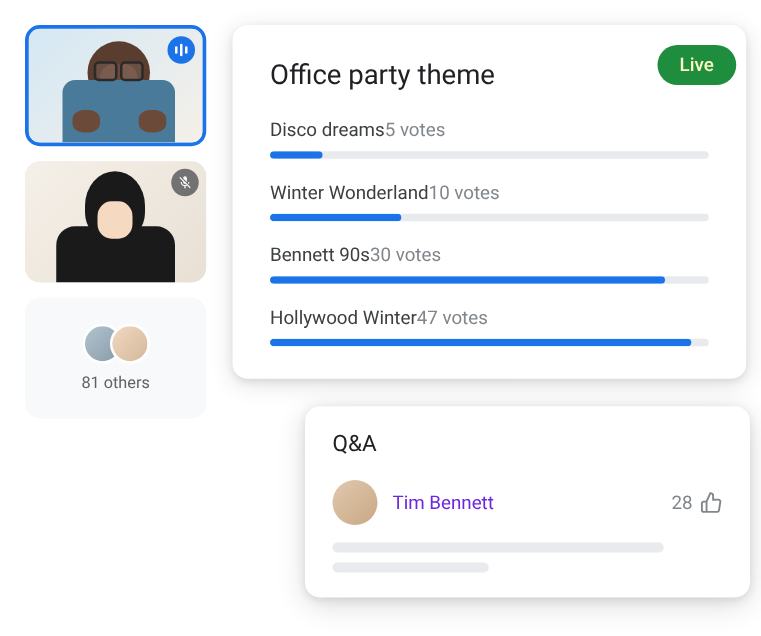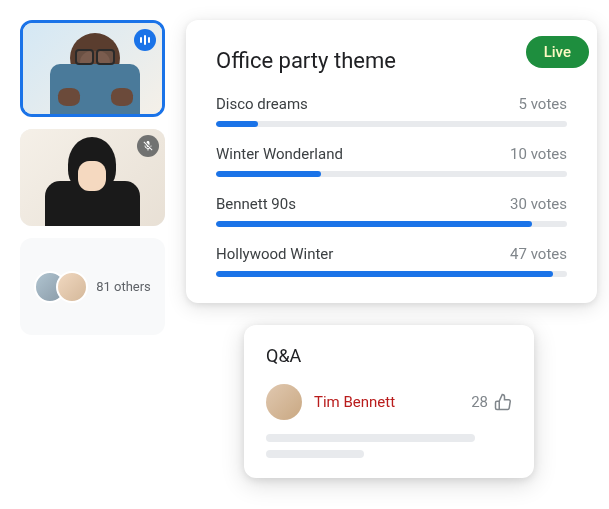--- a/index.html
+++ b/index.html
@@ -124,21 +124,21 @@
     }
     .mic-bars span:nth-child(1) { height: 6px; }
     .mic-bars span:nth-child(2) { height: 10px; }
     .mic-bars span:nth-child(3) { height: 6px; }
     .others-tile {
       width: 145px;
       height: 97px;
       border-radius: 12px;
       background: #f8f9fa;
       display: flex;
-      flex-direction: row;
+      flex-direction: column;
       align-items: center;
       justify-content: center;
       gap: 8px;
     }
     .avatar-stack {
       display: flex;
     }
     .avatar-small {
       width: 32px;
       height: 32px;
@@ -179,21 +179,20 @@
     .collapse-icon {
       color: #5f6368;
       font-size: 14px;
       cursor: pointer;
     }
     .poll-option {
       margin-bottom: 18px;
     }
     .poll-option-row {
       display: flex;
-      justify-content: space-between;
       align-items: baseline;
       margin-bottom: 8px;
     }
     .option-label {
       font-size: 15px;
       color: #3c4043;
     }
     .option-votes {
       font-size: 15px;
       color: #80868b;
@@ -219,21 +218,21 @@
       font-size: 15px;
       font-weight: 500;
       padding: 7px 18px;
       border-radius: 18px;
       z-index: 5;
     }
     .qa-card {
       position: absolute;
       left: 244px;
       top: 325px;
-      width: 290px;
+      width: 356px;
       background: white;
       border-radius: 12px;
       box-shadow: 0 6px 24px rgba(0,0,0,0.14), 0 2px 8px rgba(0,0,0,0.1);
       padding: 20px 22px;
     }
     .qa-title {
       font-size: 18px;
       font-weight: 400;
       color: #202124;
       margin-bottom: 18px;
@@ -246,21 +245,21 @@
     }
     .qa-avatar {
       width: 36px;
       height: 36px;
       border-radius: 50%;
       background: linear-gradient(135deg, #e0c8b0 0%, #c9a882 100%);
       flex-shrink: 0;
     }
     .qa-name {
       font-size: 15px;
-      color: #b91c1c;
+      color: #6d28d9;
       flex: 1;
     }
     .qa-upvote {
       display: flex;
       align-items: center;
       gap: 6px;
       color: #80868b;
       font-size: 15px;
     }
     .skeleton-lines {

